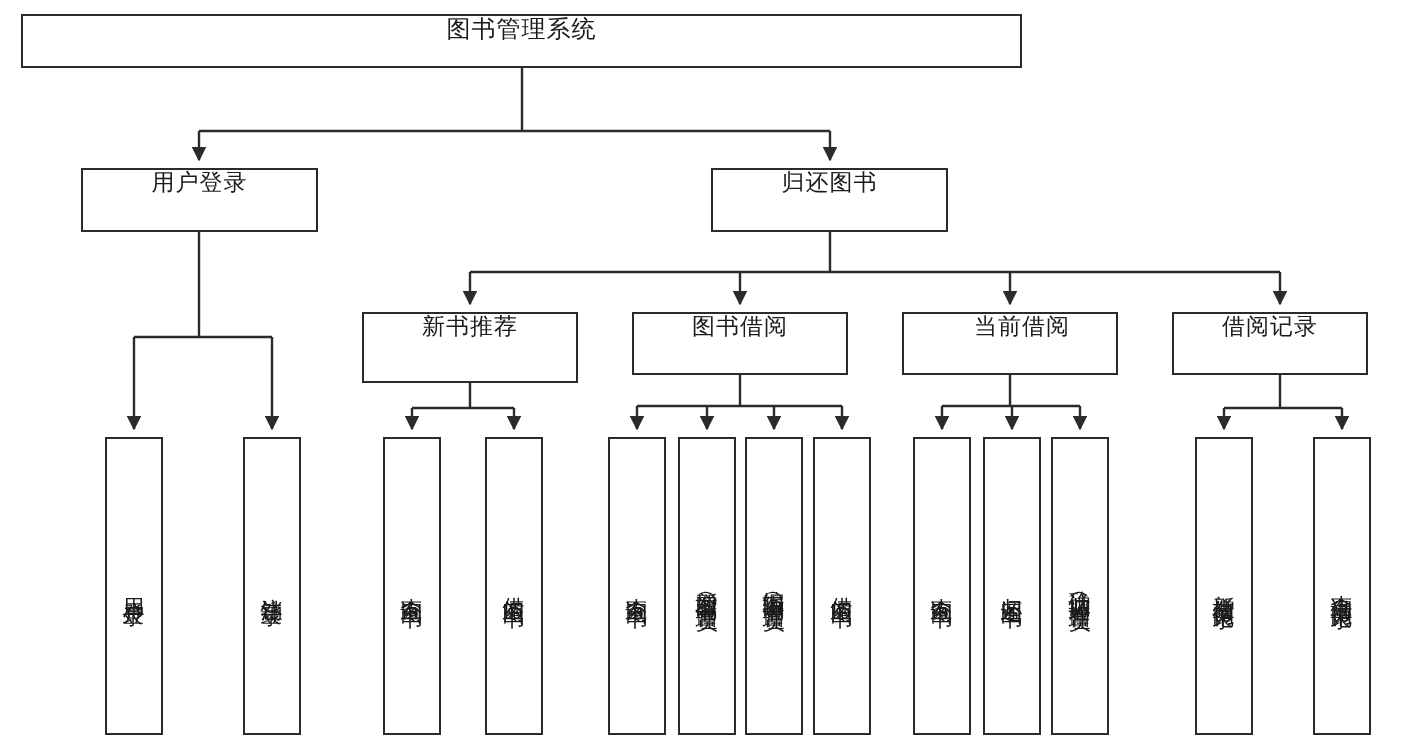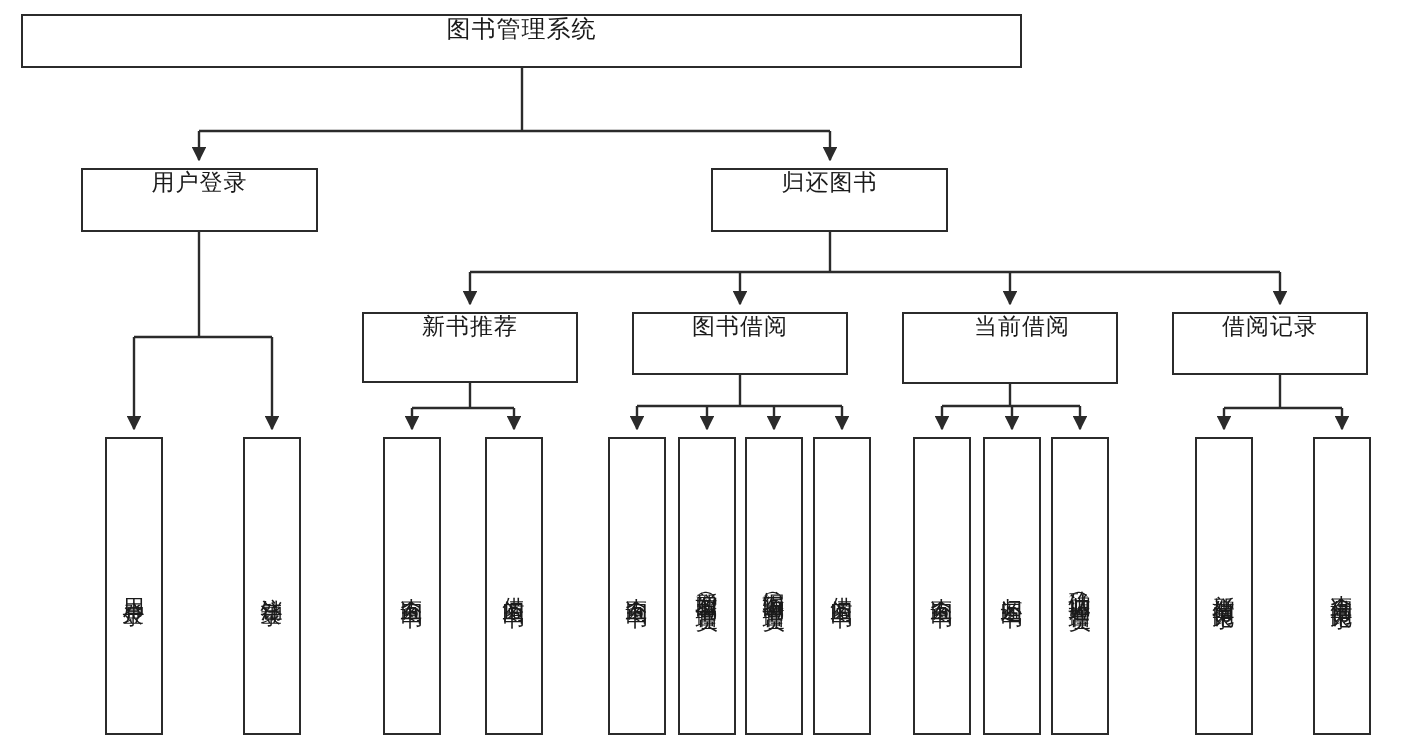--- a/index.html
+++ b/index.html
@@ -134,21 +134,21 @@
   <div class="node horiz" style="left:711px; top:168px; width:237px; height:64px;">
     <span>归还图书</span>
   </div>
 
   <div class="node horiz" style="left:362px; top:312px; width:216px; height:71px;">
     <span>新书推荐</span>
   </div>
   <div class="node horiz" style="left:632px; top:312px; width:216px; height:63px;">
     <span>图书借阅</span>
   </div>
-  <div class="node horiz" style="left:902px; top:312px; width:216px; height:72px;padding-left:24px;">
+  <div class="node horiz" style="left:902px; top:312px; width:216px; height:63px;padding-left:24px;">
     <span>当前借阅</span>
   </div>
   <div class="node horiz" style="left:1172px; top:312px; width:196px; height:63px;">
     <span>借阅记录</span>
   </div>
 
   <div class="node leaf" style="left:105px; top:437px; width:58px; height:298px;">
     <span class="vtext">用户登录</span>
   </div>
   <div class="node leaf" style="left:243px; top:437px; width:58px; height:298px;">

